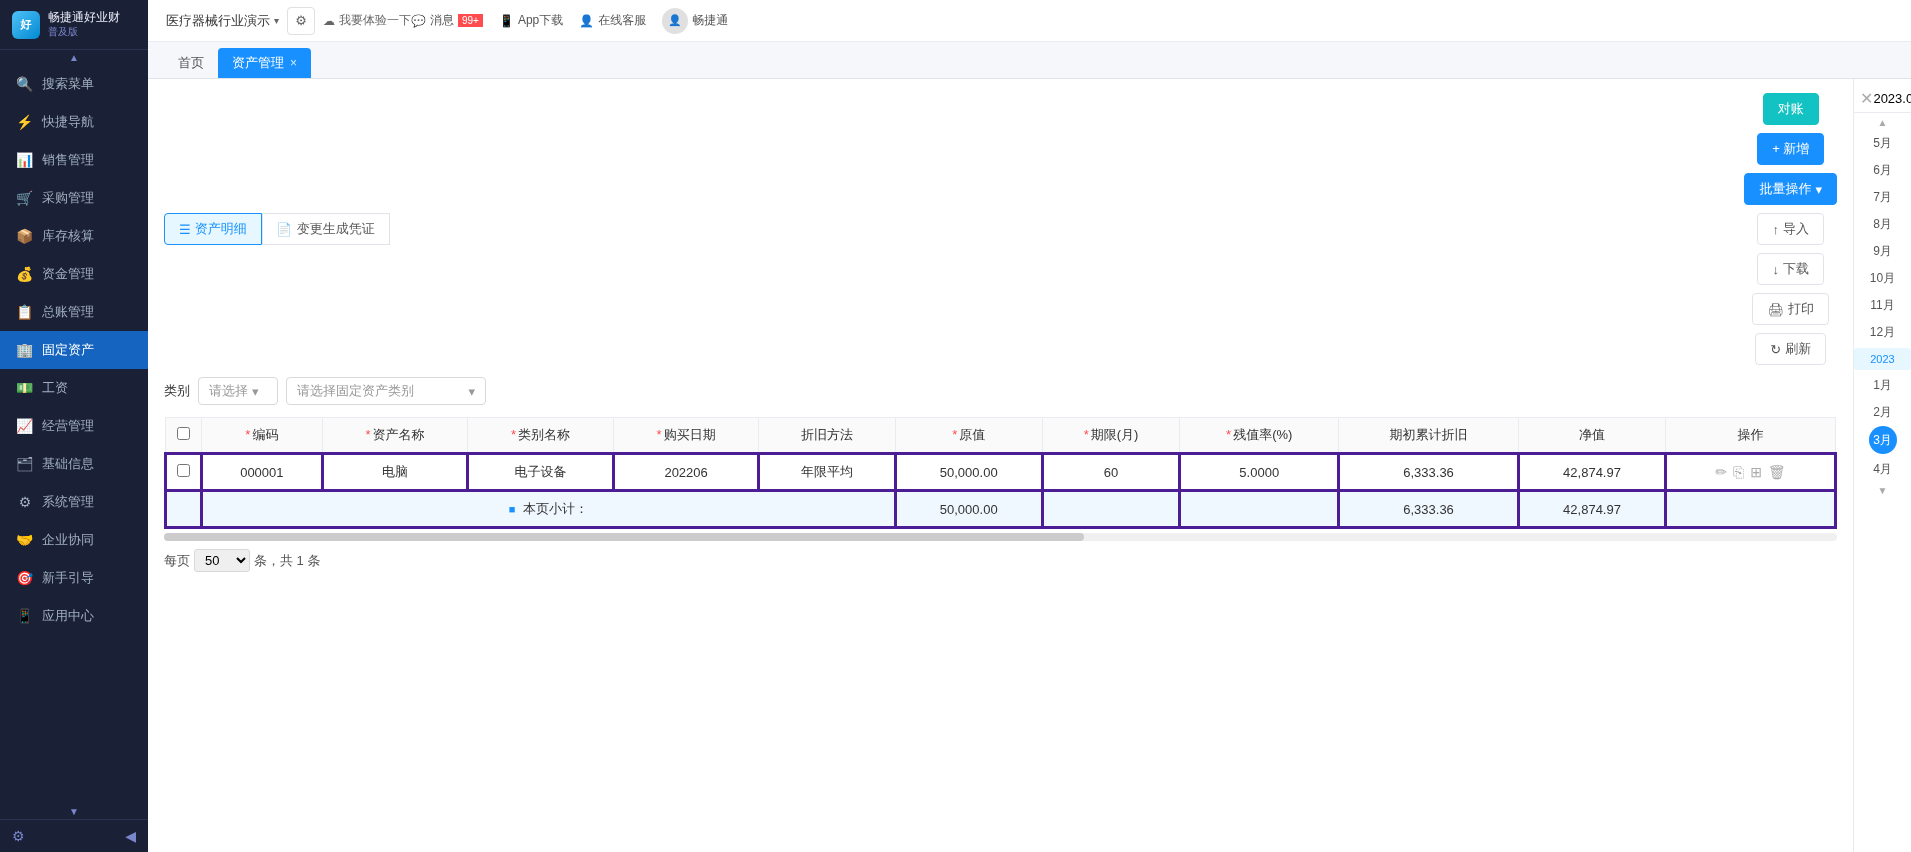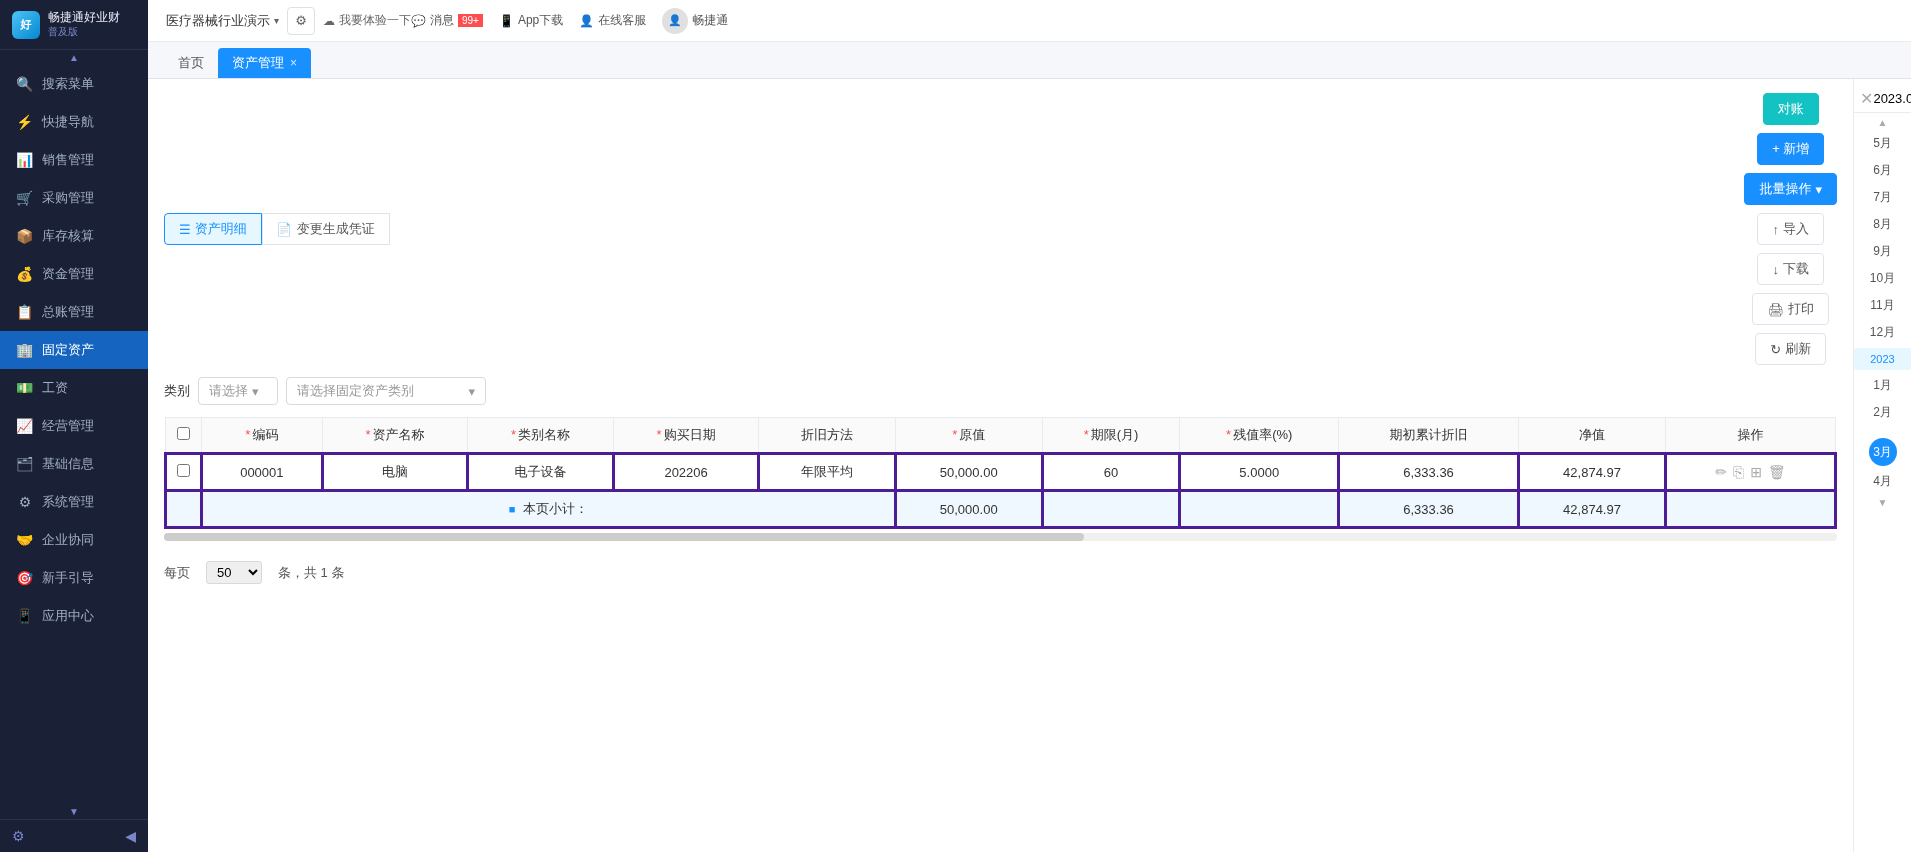--- a/index.html
+++ b/index.html
@@ -255,22 +255,22 @@
 
     .checkbox-cell { width: 36px; }
     input[type="checkbox"] { cursor: pointer; }
 
     
     .row-actions { display: flex; align-items: center; gap: 6px; justify-content: center; }
     .row-action-icon { color: #aaa; cursor: pointer; font-size: 14px; }
 
     
     .pagination {
-      display: flex; align-items: center; gap: 16px;
-      margin-top: 20px;
+      display: flex; align-items: center; gap: 4px;
+      margin-top: 8px;
       font-size: 13px; color: #555;
     }
     .pagination select {
       border: 1px solid #d9d9d9; border-radius: 3px;
       padding: 2px 6px; font-size: 13px; cursor: pointer;
     }
 
     
     .date-panel {
       width: 58px;
@@ -292,21 +292,21 @@
       font-size: 12px; color: #555; padding: 5px 0; cursor: pointer; width: 100%; text-align: center;
     }
     .date-month.current-year {
       font-size: 11px; color: #1890ff; font-weight: 500;
       background: #e6f7ff; margin: 2px 4px; border-radius: 3px;
     }
     .date-month.active {
       background: #1890ff; color: white; border-radius: 50%;
       width: 28px; height: 28px;
       display: flex; align-items: center; justify-content: center;
-      margin: 12px auto 2px;
+      margin: 0 auto 2px;
     }
     .date-month-container {
       display: flex; flex-direction: column; align-items: center; width: 100%;
     }
 
     .close-btn { cursor: pointer; color: #aaa; font-size: 16px; }
 
     .date-panel-top {
       display: flex; align-items: center; justify-content: space-between;
       width: 100%; padding: 4px 6px; border-bottom: 1px solid #e8ecf0; margin-bottom: 2px;

